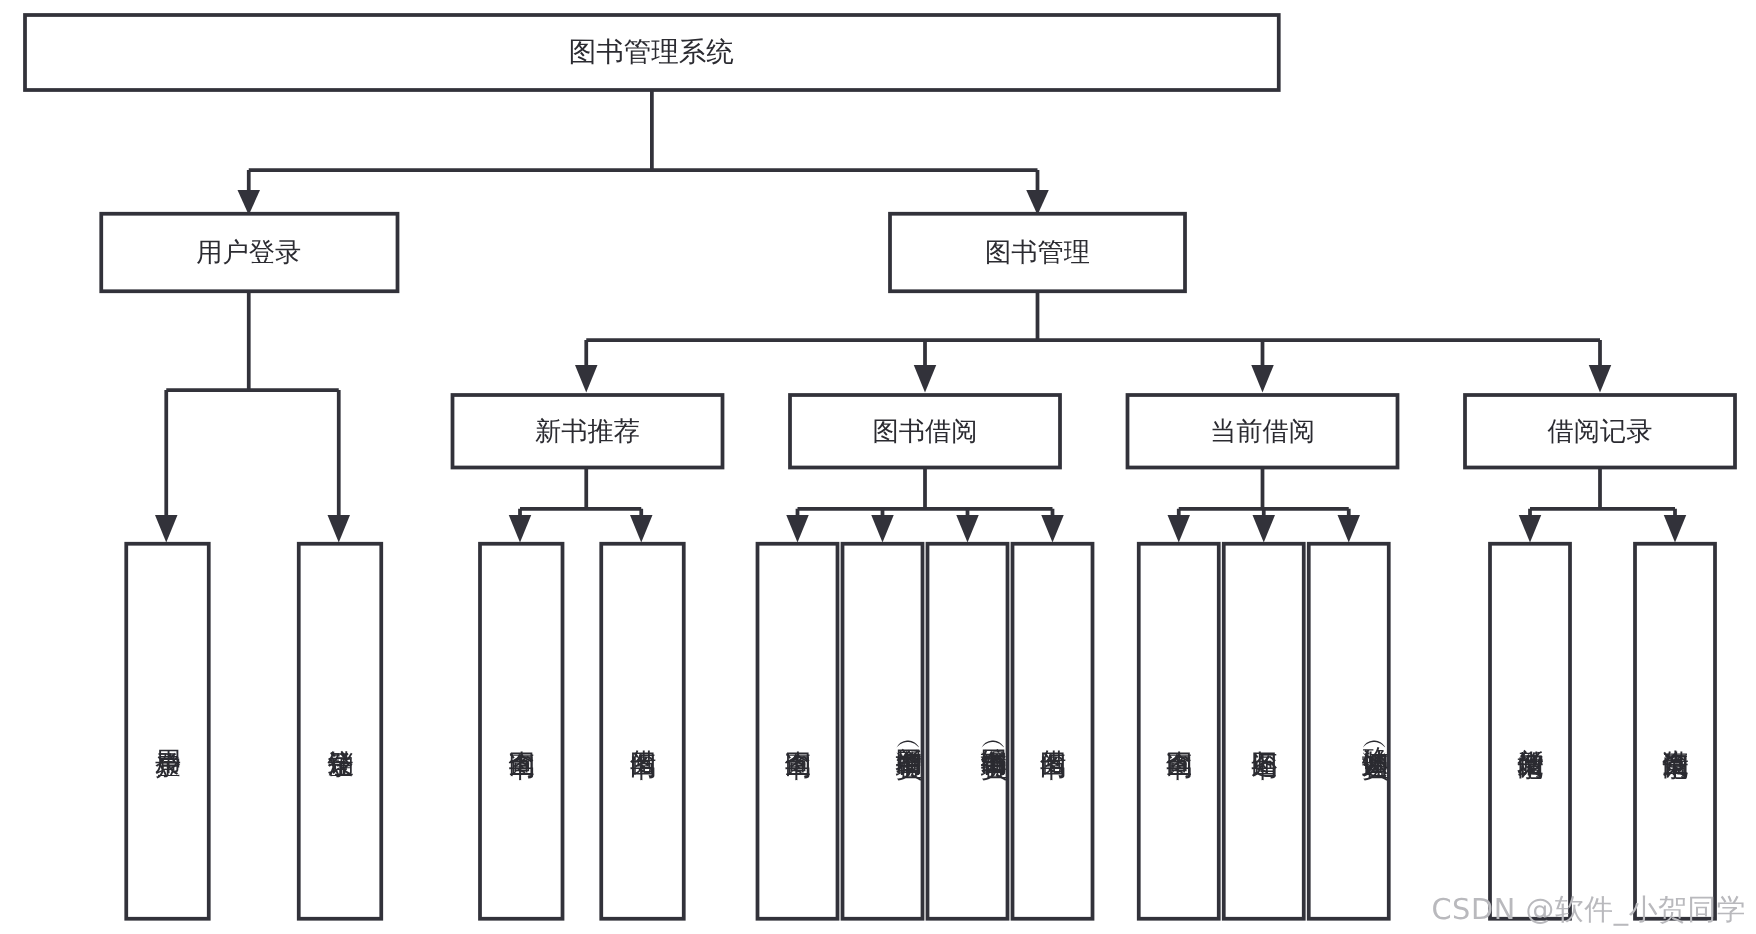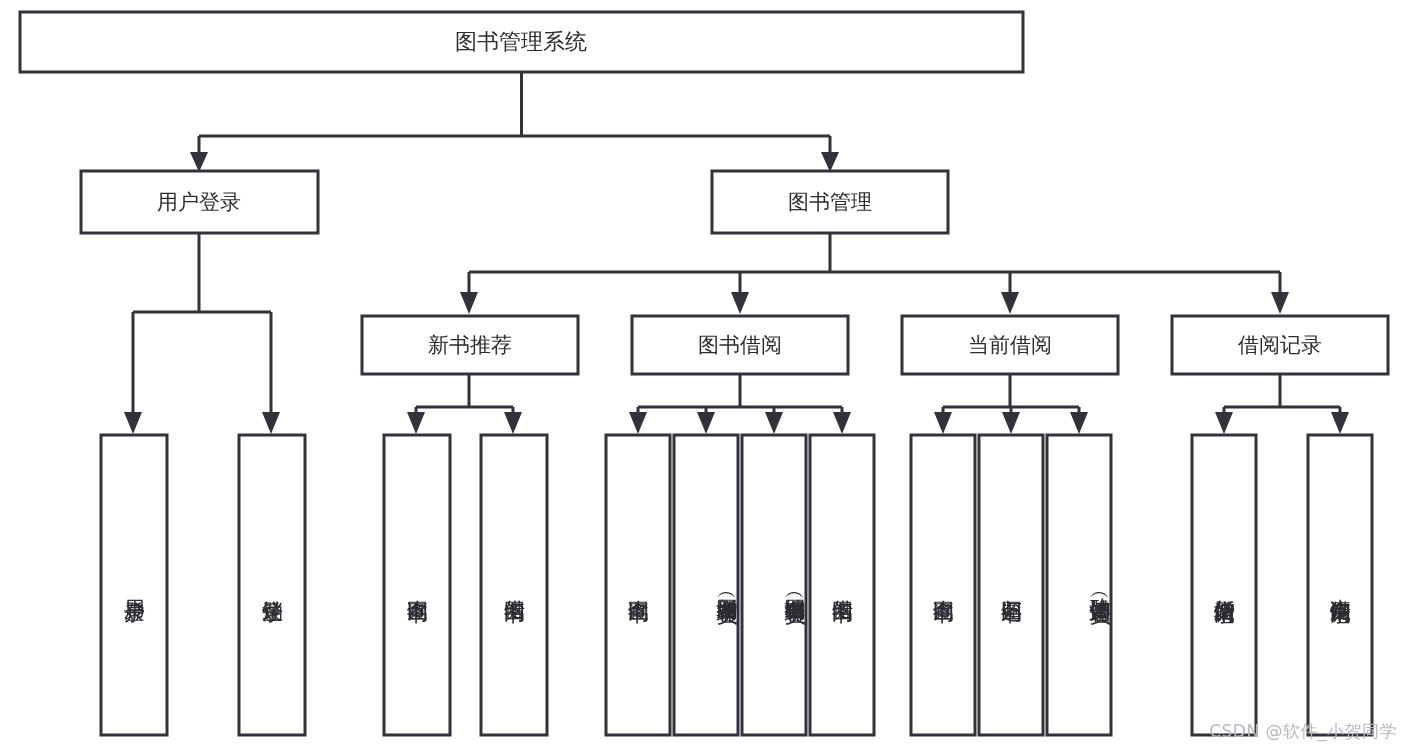--- a/index.html
+++ b/index.html
@@ -78,21 +78,21 @@
     align-items: center;
     justify-content: center;
     pointer-events: none;
     user-select: none;
   }
   .watermark {
     position: absolute;
     right: 8px;
     bottom: 4px;
     font-family: "DejaVu Sans", "Liberation Sans", sans-serif;
-    font-size: 17px;
+    font-size: 23px;
     color: #b9b9bd;
     letter-spacing: 0.5px;
     white-space: nowrap;
     user-select: none;
   }
 </style>
 </head>
 <body>
 
 <div id="diagram-root">

